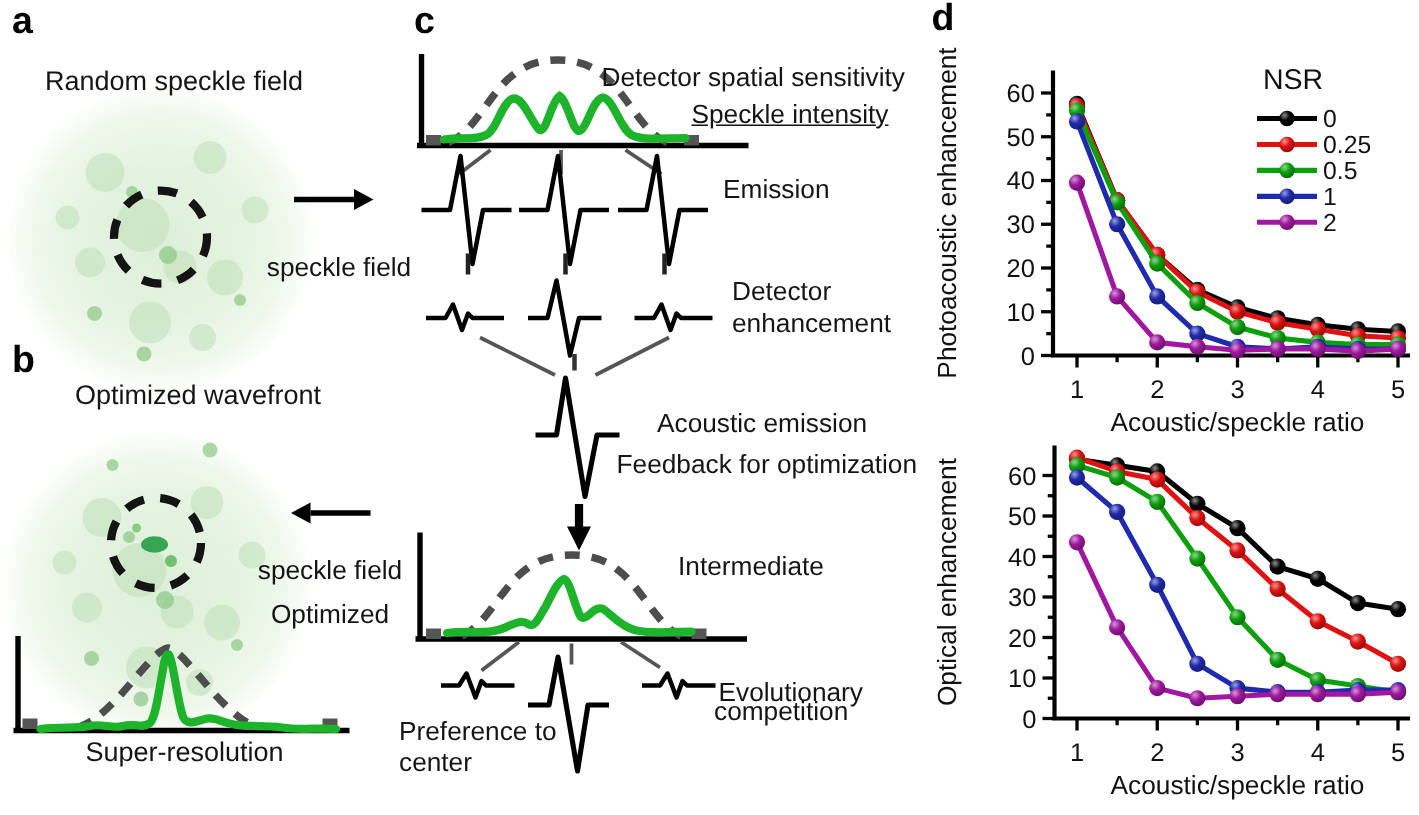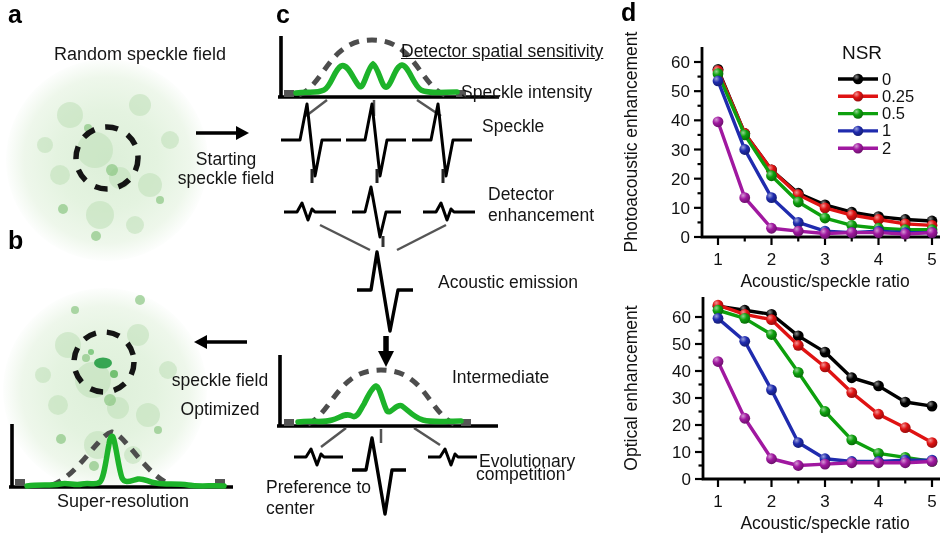--- a/index.html
+++ b/index.html
@@ -382,33 +382,34 @@
         <circle cx="905.25" cy="462.8" r="5.4" fill="url(#bg4)"></circle>
         <circle cx="932" cy="461.45" r="5.4" fill="url(#bg4)"></circle>
       </g>
   </svg>
 
   <div class="plabel" style="left:8px;top:2px;">a</div>
   <div class="plabel" style="left:8px;top:228px;">b</div>
   <div class="plabel" style="left:276px;top:2px;">c</div>
   <div class="plabel" style="left:621px;top:0px;">d</div>
 
-  <div class="txt ttl ctr" style="left:44px;top:44px;width:192px;">Random speckle field</div>
-  <div class="txt ctr" style="left:168px;top:149px;width:116px;">Starting</div>
+  <div class="txt ttl ctr" style="left:20px;top:44px;width:192px;">Random speckle field</div>
   <div class="txt ctr" style="left:168px;top:168px;width:116px;">speckle field</div>
 
+  <div class="txt ttl ctr" style="left:34px;top:253px;width:196px;">Optimized wavefront</div>
   <div class="txt ctr" style="left:164px;top:351px;width:112px;margin-top:48px;">Optimized</div>
   <div class="txt ctr" style="left:164px;top:370px;width:112px;">speckle field</div>
   <div class="txt ttl ctr" style="left:28px;top:491px;width:190px;">Super-resolution</div>
 
-  <div class="txt" style="left:401px;top:41px;text-decoration:underline;">Detector spatial sensitivity</div>
-  <div class="txt" style="left:461px;top:82px;">Speckle intensity</div>
-  <div class="txt" style="left:482px;top:116px;">Speckle</div>
+  <div class="txt" style="left:401px;top:41px;">Detector spatial sensitivity</div>
+  <div class="txt" style="left:461px;top:66px;text-decoration:underline;">Speckle intensity</div>
+  <div class="txt" style="left:482px;top:116px;">Emission</div>
   <div class="txt" style="left:488px;top:184px;text-align:center;">Detector</div>
   <div class="txt" style="left:488px;top:205px;">enhancement</div>
   <div class="txt" style="left:438px;top:272px;">Acoustic emission</div>
+  <div class="txt" style="left:411px;top:299px;">Feedback for optimization</div>
   <div class="txt" style="left:452px;top:367px;">Intermediate</div>
   <div class="txt" style="left:479px;top:451px;">Evolutionary</div>
   <div class="txt" style="left:476px;top:464px;">competition</div>
   <div class="txt" style="left:266px;top:477px;text-align:right;">Preference to</div>
   <div class="txt" style="left:266px;top:498px;">center</div>
 
 </div>
 
 </body></html>

